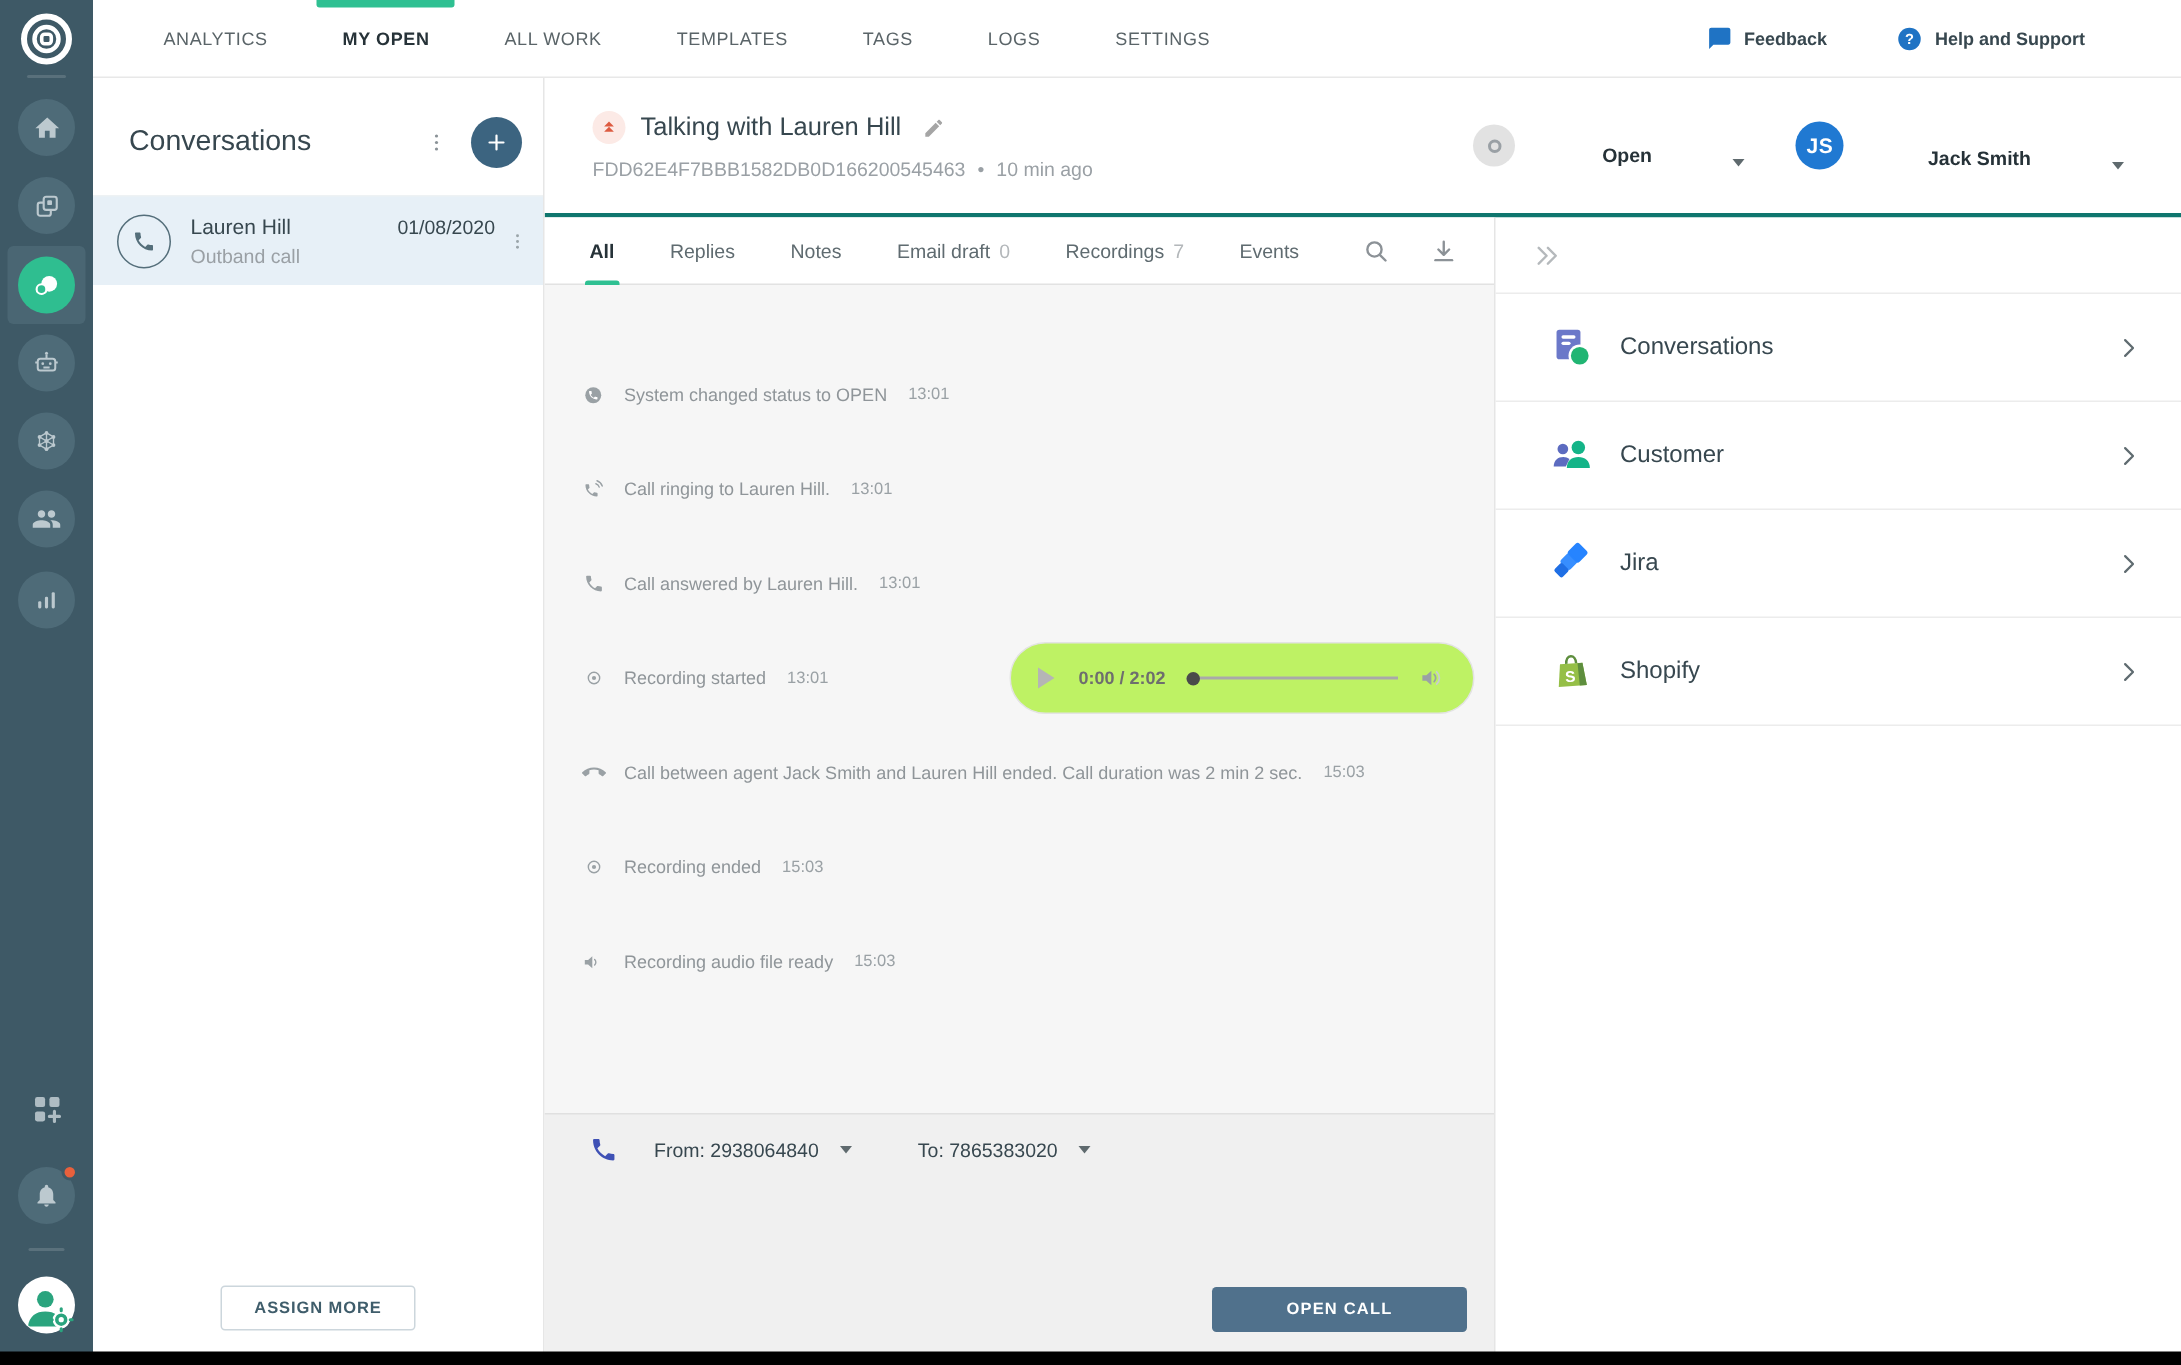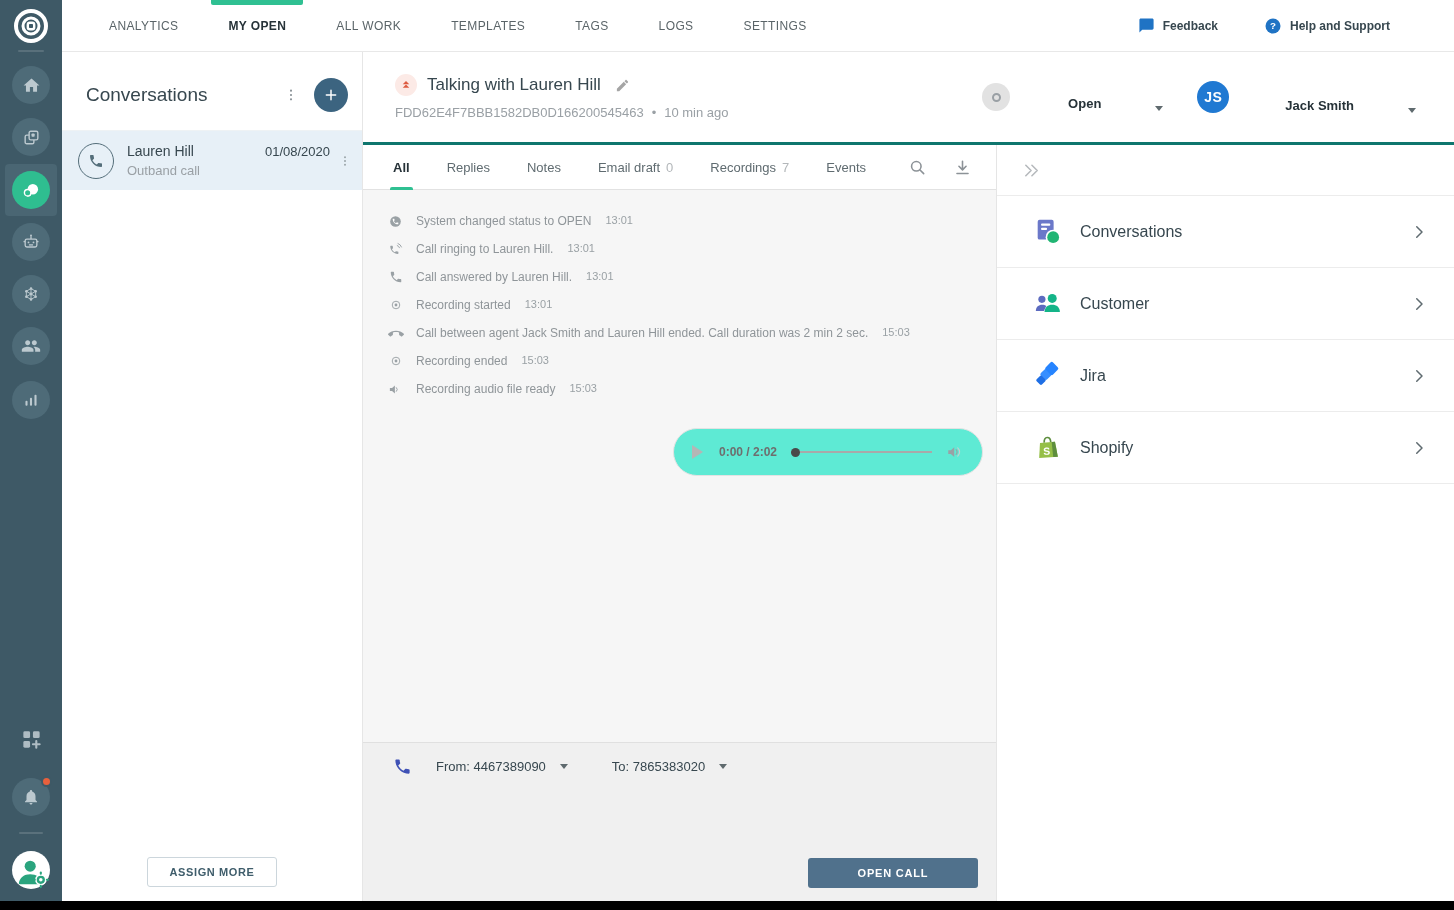--- a/index.html
+++ b/index.html
@@ -69,26 +69,26 @@
   .main-col { position:absolute; left:363px; top:145px; width:633px; bottom:0; display:flex; flex-direction:column; background:#f6f6f6; }
   .content-tabs { height:45px; min-height:45px; background:#fff; border-bottom:1px solid #e2e2e2; display:flex; align-items:center; padding-left:30px; }
   .ctab { position:relative; height:100%; display:flex; align-items:center; margin-right:37px; font-size:13px; color:#5f6b70; cursor:pointer; white-space:nowrap; }
   .ctab.active { color:#263238; font-weight:bold; }
   .ctab.active::after { content:""; position:absolute; bottom:-1px; left:-3px; right:-3px; height:3px; background:#2fc092; border-radius:2px 2px 0 0; }
   .ctab .count { color:#b3b7ba; margin-left:6px; font-weight:normal; }
   .tab-actions { margin-left:auto; display:flex; align-items:center; gap:26px; padding-right:24px; }
   .tab-actions > span { display:flex; cursor:pointer; }
 
   .feed { flex:1; position:relative; padding:24px 0 0 24px; overflow:hidden; }
-  .event { display:flex; align-items:flex-start; height:28px; }
+  .event { display:flex; align-items:center; height:28px;margin-top:35px; }
   .eicon { width:17px; min-width:17px; display:flex; justify-content:center; }
   .etext { font-size:12px; color:#8f9599; margin-left:12px; white-space:nowrap; }
   .etime { font-size:11px; color:#9aa1a5; margin-left:14px; }
 
-  .player { position:absolute; left:310px; top:238px; width:310px; height:48px; background:#5eead4; border:1px solid #e3e3e3; border-radius:24px; display:flex; align-items:center; padding:17px 18px; }
+  .player { position:absolute; left:310px; top:238px; width:310px; height:48px; background:#bef264; border:1px solid #e3e3e3; border-radius:24px; display:flex; align-items:center; padding:17px 18px; }
   .play-btn { width:0; height:0; border-top:7px solid transparent; border-bottom:7px solid transparent; border-left:11px solid #b5b5b5; cursor:pointer; }
   .ptime { font-size:12px; font-weight:bold; color:#6e6e6e; margin:0 14px 0 16px; white-space:nowrap; }
   .ptrack { flex:1; height:2px; background:#a9a9a9; position:relative; cursor:pointer; }
   .ptrack::before { content:""; position:absolute; left:0; top:-3.5px; width:9px; height:9px; border-radius:50%; background:#4a4a4a; }
   .pvol { margin-left:14px; display:flex; cursor:pointer; }
 
   .reply-bar { height:48px; min-height:48px; background:#f0f0f0; border-top:1px solid #e0e0e0; display:flex; align-items:center; padding-left:30px; }
   .rb-phone { display:flex; margin-right:24px; }
   .rb-group { display:flex; align-items:center; cursor:pointer; }
   .rb-label { font-size:13px; color:#37474f; margin-right:14px; white-space:nowrap; }
@@ -462,21 +462,21 @@
     </div>
   </div>
 
   <div class="reply-bar">
     <span class="rb-phone">
       <svg viewBox="0 0 24 24" width="19">
           <path d="M6.62 10.79c1.44 2.83 3.76 5.14 6.59 6.59l2.2-2.2c.27-.27.67-.36 1.02-.24 1.12.37 2.33.57 3.57.57.55 0 1 .45 1 1V20c0 .55-.45 1-1 1-9.39 0-17-7.61-17-17 0-.55.45-1 1-1h3.5c.55 0 1 .45 1 1 0 1.25.2 2.45.57 3.57.11.35.03.74-.24 1.02l-2.2 2.2z" fill="#3f51b5"></path>
         </svg>
     </span>
     <div class="rb-group">
-      <span class="rb-label">From: 4467389090</span>
+      <span class="rb-label">From: 2938064840</span>
       <span class="caret"></span>
     </div>
     <span class="rb-gap"></span>
     <div class="rb-group">
       <span class="rb-label">To: 7865383020</span>
       <span class="caret"></span>
     </div>
   </div>
 
   <div class="compose">

